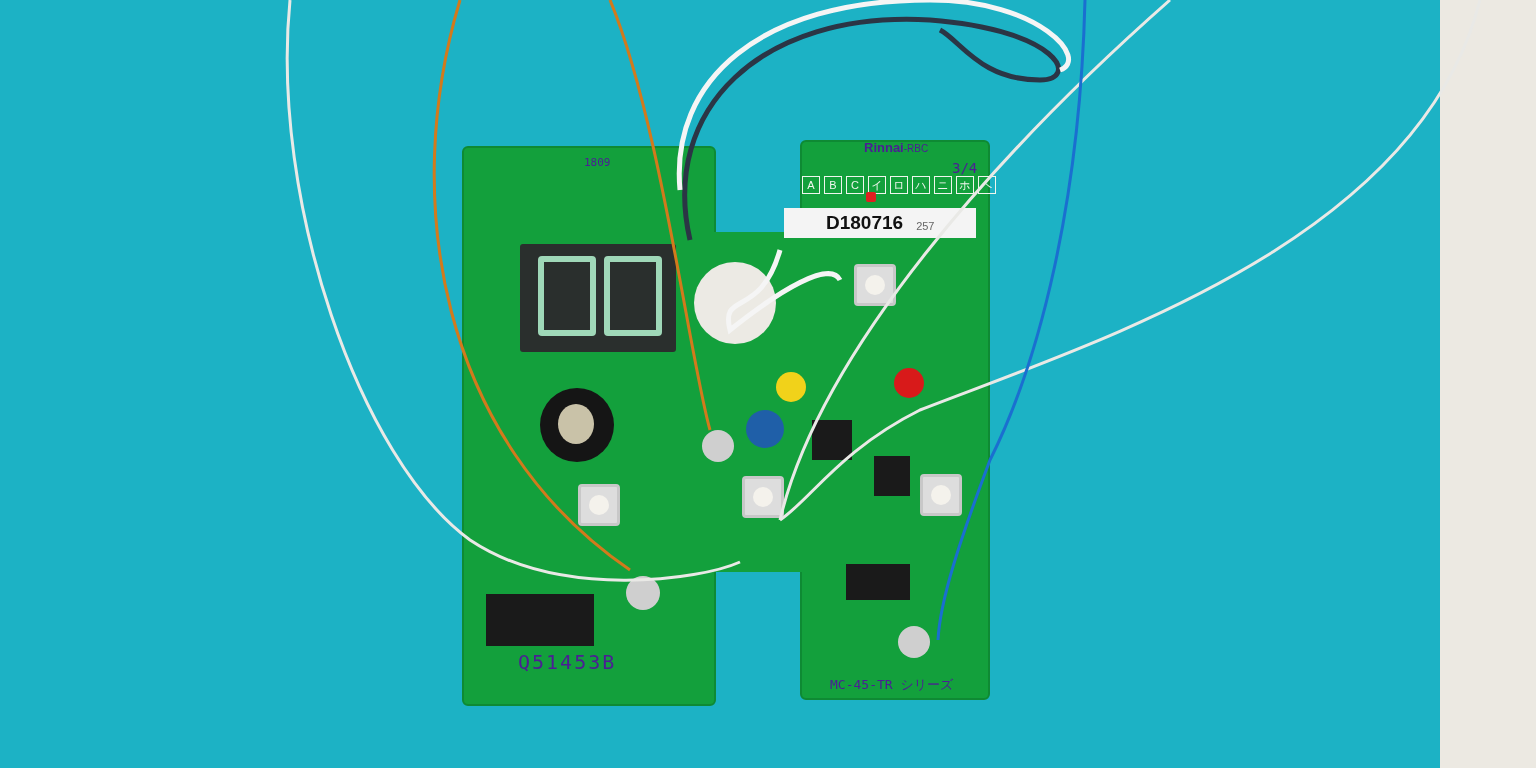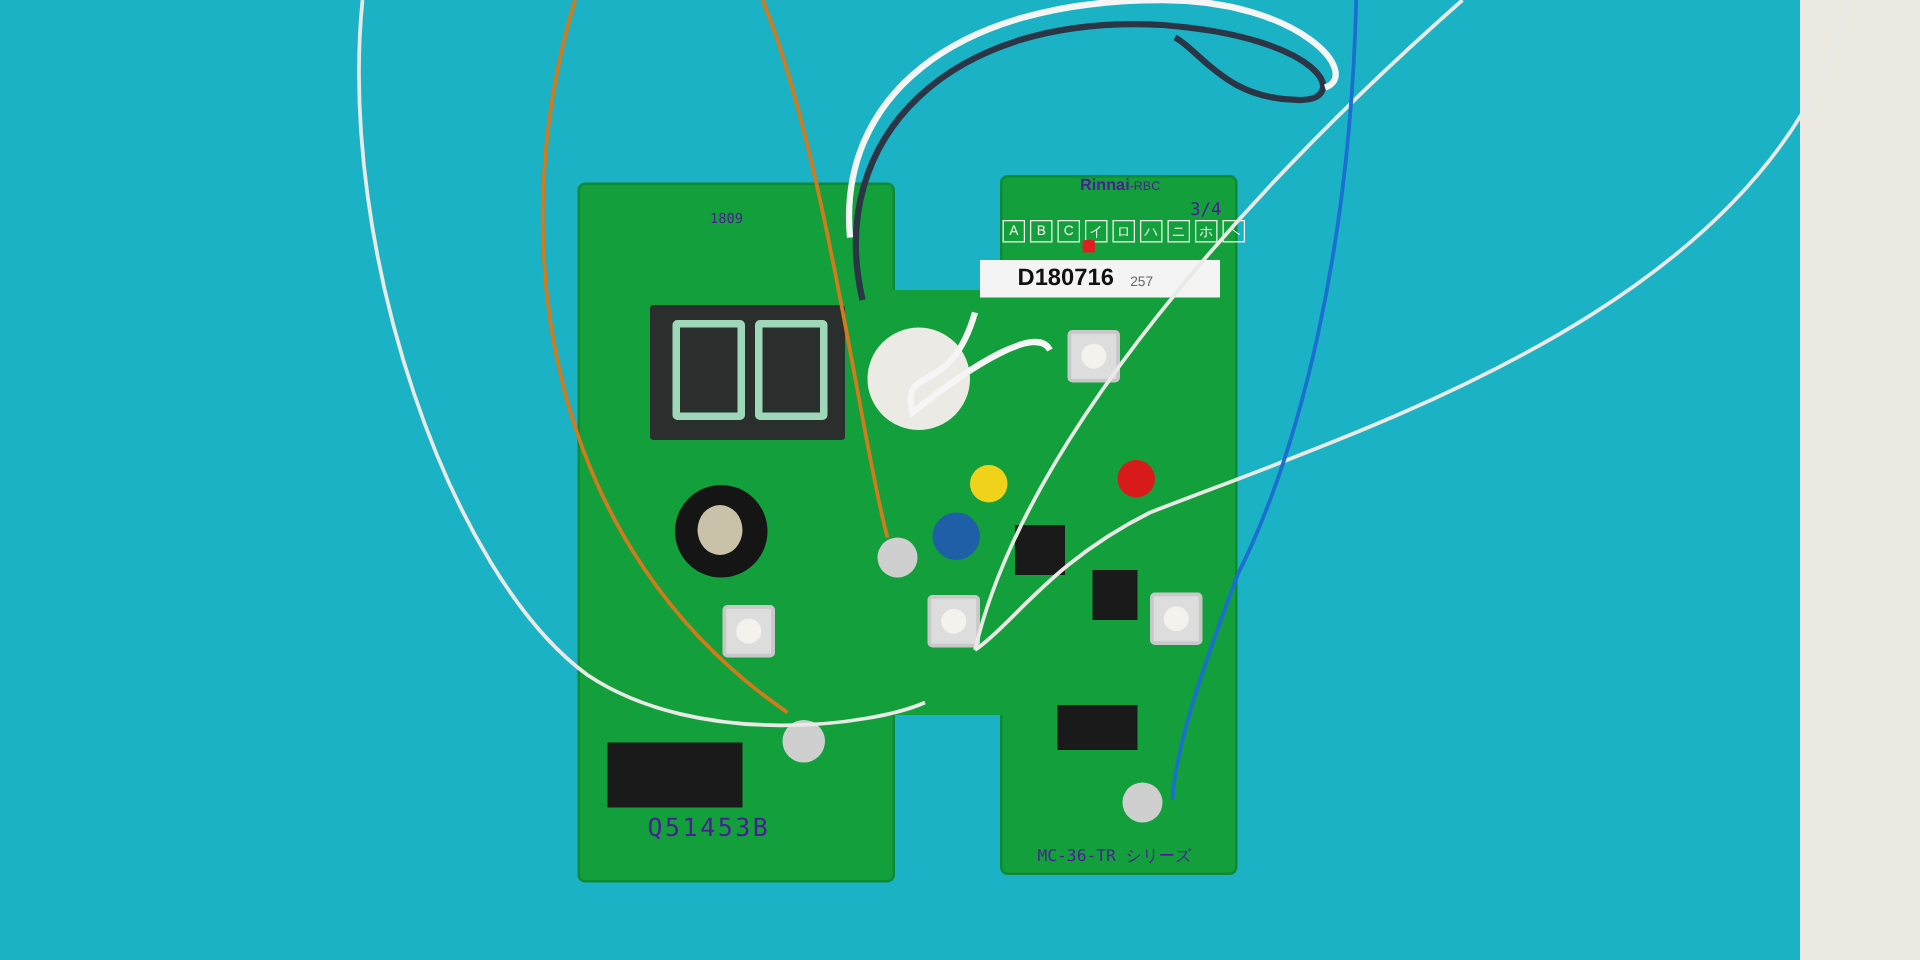--- a/index.html
+++ b/index.html
@@ -2,21 +2,21 @@
 <html><head>
 <meta charset="utf-8">
 <style>
   html,body{margin:0;padding:0;}
   body{width:1536px;height:768px;overflow:hidden;background:#1fb3c4;position:relative;font-family:"Liberation Sans",sans-serif;}
   .mat{position:absolute;left:0;top:0;width:1440px;height:768px;background:#1cb2c5;}
   .table{position:absolute;left:1440px;top:0;width:96px;height:768px;background:#ece9e2;}
   .pcb{position:absolute;background:#13a03c;border:2px solid #0e8a33;}
   .seg{position:absolute;left:520px;top:244px;width:156px;height:108px;background:#2a2f2d;border-radius:3px;}
   .digit{position:absolute;top:12px;width:58px;height:80px;border:6px solid #9fd8b8;border-radius:4px;box-sizing:border-box;}
-  .label-sticker{position:absolute;left:784px;top:208px;width:192px;height:30px;background:#f4f4f4;display:flex;align-items:center;padding-left:30px;box-sizing:border-box;}
+  .label-sticker{position:absolute;left:784px;top:208px;width:192px;height:30px;background:#f4f4f4;display:flex;align-items:center;padding-left:42px;box-sizing:border-box;}
   .label-main{font-weight:bold;font-size:19px;color:#111;}
   .label-sub{font-size:11px;color:#666;margin-left:13px;margin-top:6px;}
   .silk{position:absolute;color:#4c1d95;font-family:"DejaVu Sans Mono",monospace;}
   .boxes{position:absolute;left:802px;top:176px;display:flex;gap:4px;}
   .box{width:16px;height:16px;border:1.5px solid #f0f6ee;color:#f0f6ee;font-size:11px;display:flex;align-items:center;justify-content:center;}
   .chip{position:absolute;background:#1a1a1a;}
   .buzzer{position:absolute;left:540px;top:388px;width:74px;height:74px;border-radius:50%;background:#151515;}
   .buzzer::after{content:"";position:absolute;left:18px;top:16px;width:36px;height:40px;border-radius:50%;background:#c9c2a8;}
   .thermistor{position:absolute;left:694px;top:262px;width:82px;height:82px;border-radius:50%;background:#eceae4;}
   .led{position:absolute;border-radius:50%;}
@@ -29,21 +29,21 @@
 
 <div class="mat"></div>
 <div class="table"></div>
 
 <div class="pcb" style="left:462px;top:146px;width:250px;height:556px;border-radius:6px;"></div>
 <div class="pcb" style="left:800px;top:140px;width:186px;height:556px;border-radius:6px;"></div>
 <div class="pcb" style="left:700px;top:232px;width:110px;height:340px;border:none;"></div>
 
 <div class="silk" style="left:864px;top:140px;font-weight:bold;font-size:13px;font-family:'Liberation Sans',sans-serif;"><span>Rinnai</span><span style="font-weight:normal;font-size:10px;">-RBC</span></div>
 <div class="silk" style="left:952px;top:160px;font-size:14px;">3/4</div>
-<div class="silk" style="left:568px;top:156px;font-size:11px;margin-top:12px;">1809</div>
+<div class="silk" style="left:584px;top:156px;font-size:11px;">1809</div>
 
 <div class="boxes">
   <div class="box">A</div>
   <div class="box">B</div>
   <div class="box">C</div>
   <div class="box">イ</div>
   <div class="box">ロ</div>
   <div class="box">ハ</div>
   <div class="box">ニ</div>
   <div class="box">ホ</div>
@@ -76,21 +76,21 @@
 <div class="chip" style="left:486px;top:594px;width:108px;height:52px;"></div>
 <div class="chip" style="left:846px;top:564px;width:64px;height:36px;"></div>
 <div class="chip" style="left:812px;top:420px;width:40px;height:40px;"></div>
 <div class="chip" style="left:874px;top:456px;width:36px;height:40px;"></div>
 
 <div class="led" style="left:626px;top:576px;width:34px;height:34px;background:#cfcfcf;"></div>
 <div class="led" style="left:702px;top:430px;width:32px;height:32px;background:#cfcfcf;"></div>
 <div class="led" style="left:898px;top:626px;width:32px;height:32px;background:#cfcfcf;"></div>
 
 <div class="silk" style="left:518px;top:650px;font-size:20px;letter-spacing:2px;">Q51453B</div>
-<div class="silk" style="left:830px;top:676px;font-size:13px;">MC-36-TR シリーズ</div>
+<div class="silk" style="left:830px;top:676px;font-size:13px;">MC-45-TR シリーズ</div>
 
 <svg class="wires" width="1536" height="768">
   <path d="M290 0 C270 200 360 460 470 540 C560 600 700 580 740 562" stroke="#e9e9e6" stroke-width="3" fill="none"></path>
   <path d="M460 0 C400 200 440 440 630 570" stroke="#d27a1c" stroke-width="3" fill="none"></path>
   <path d="M610 0 C660 120 690 360 710 430" stroke="#d27a1c" stroke-width="3" fill="none"></path>
   <path d="M690 240 C660 110 760 10 930 20 C1060 30 1080 80 1040 80 C980 80 960 40 940 30" stroke="#2b3545" stroke-width="5" fill="none"></path>
   <path d="M680 190 C670 80 760 0 930 0 C1040 0 1090 60 1060 70" stroke="#f5f5f5" stroke-width="5" fill="none"></path>
   <path d="M1170 0 C1000 150 820 350 780 520" stroke="#e9e9e6" stroke-width="3" fill="none"></path>
   <path d="M1480 0 C1420 240 1100 340 920 410 C840 450 810 500 780 520" stroke="#e9e9e6" stroke-width="3" fill="none"></path>
   <path d="M1085 0 C1080 200 1040 360 990 460 C960 540 940 600 938 640" stroke="#1a6fd0" stroke-width="3" fill="none"></path>

